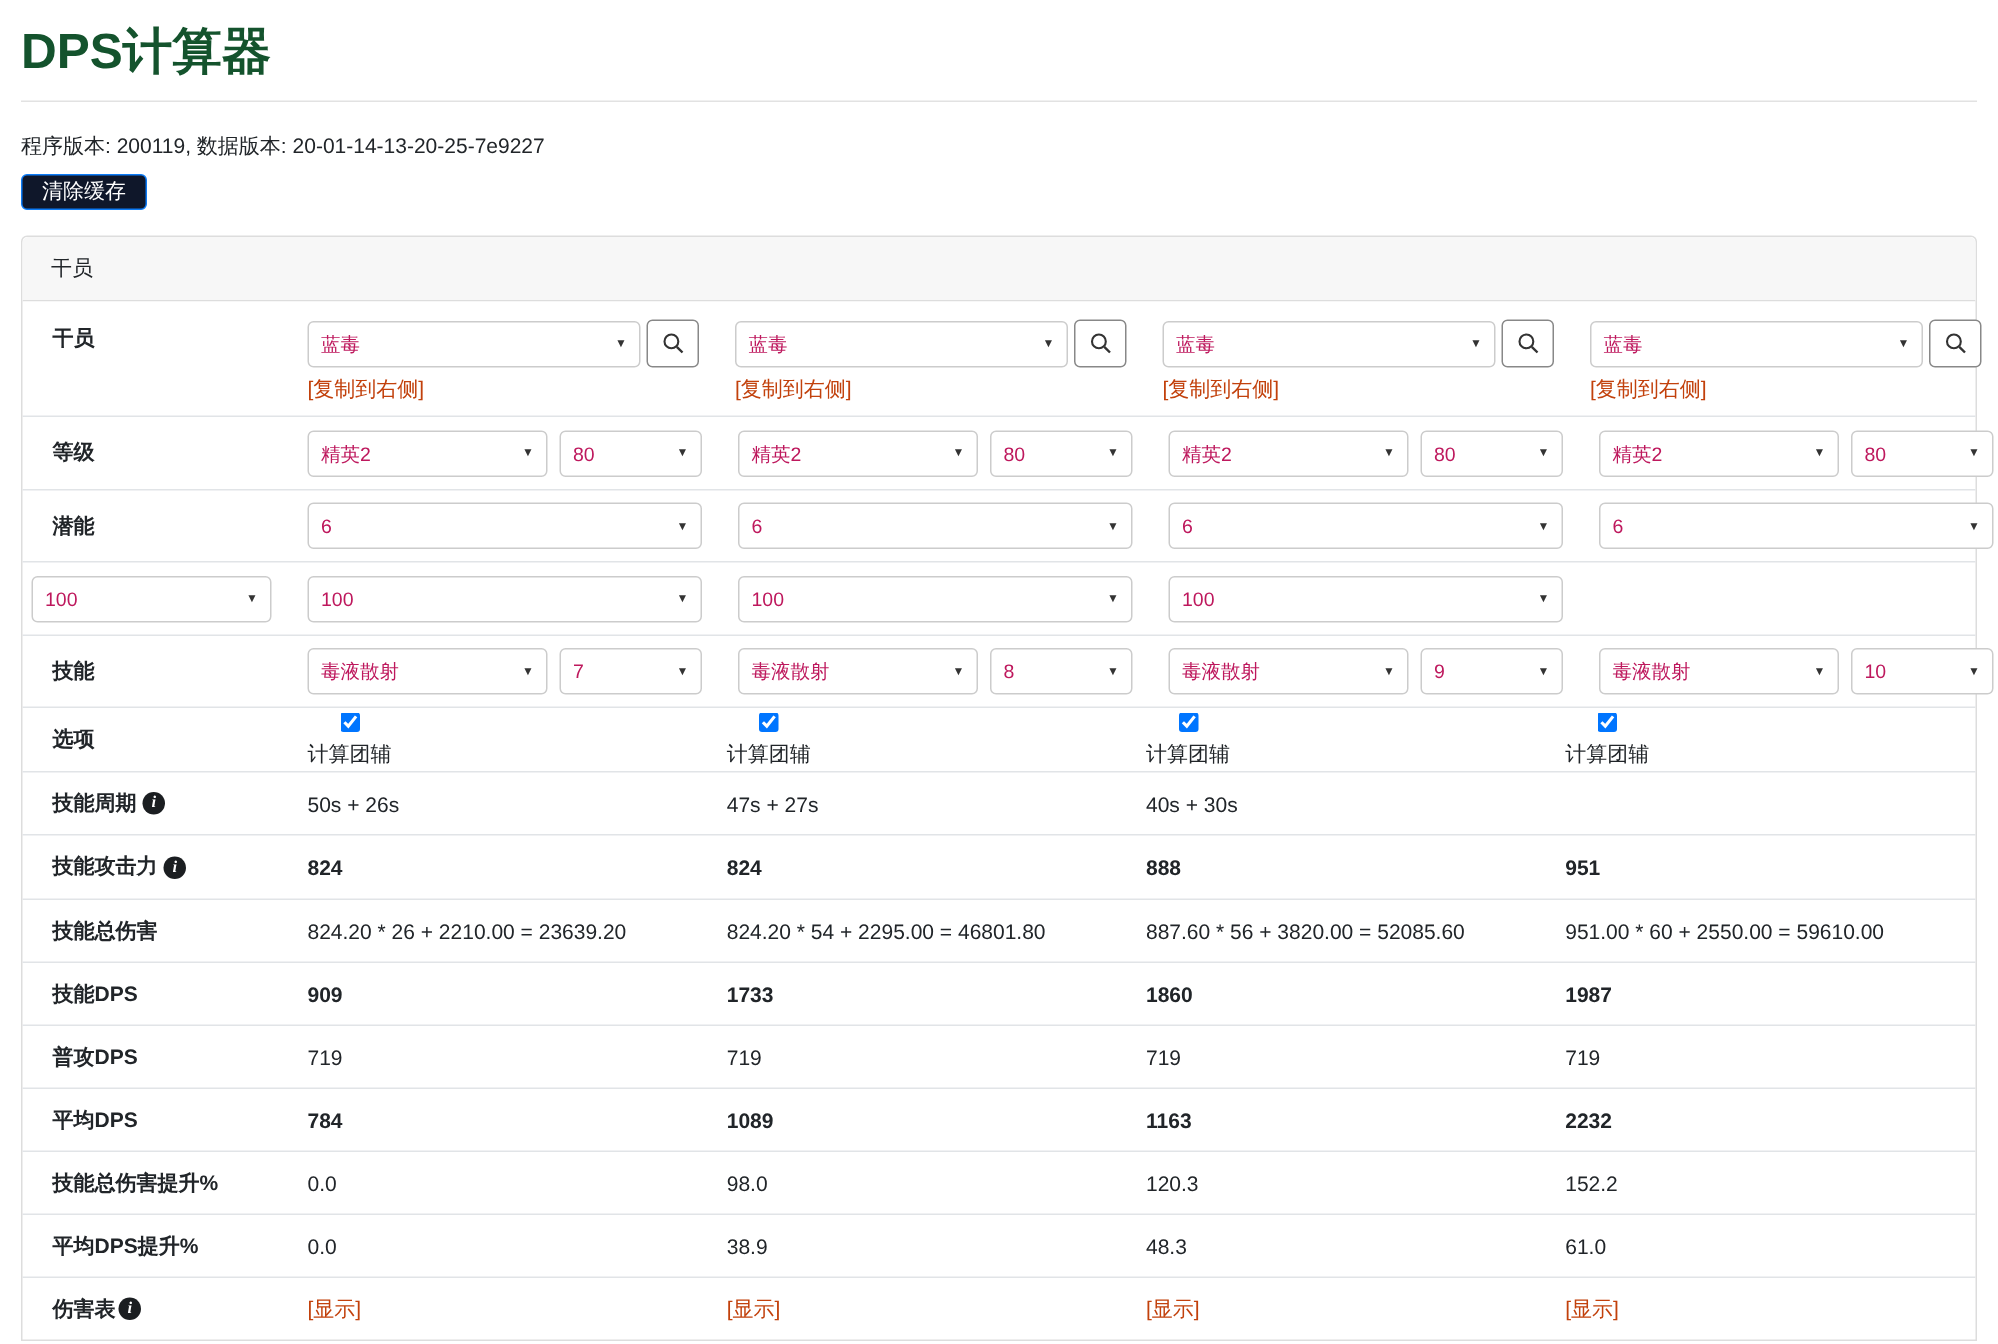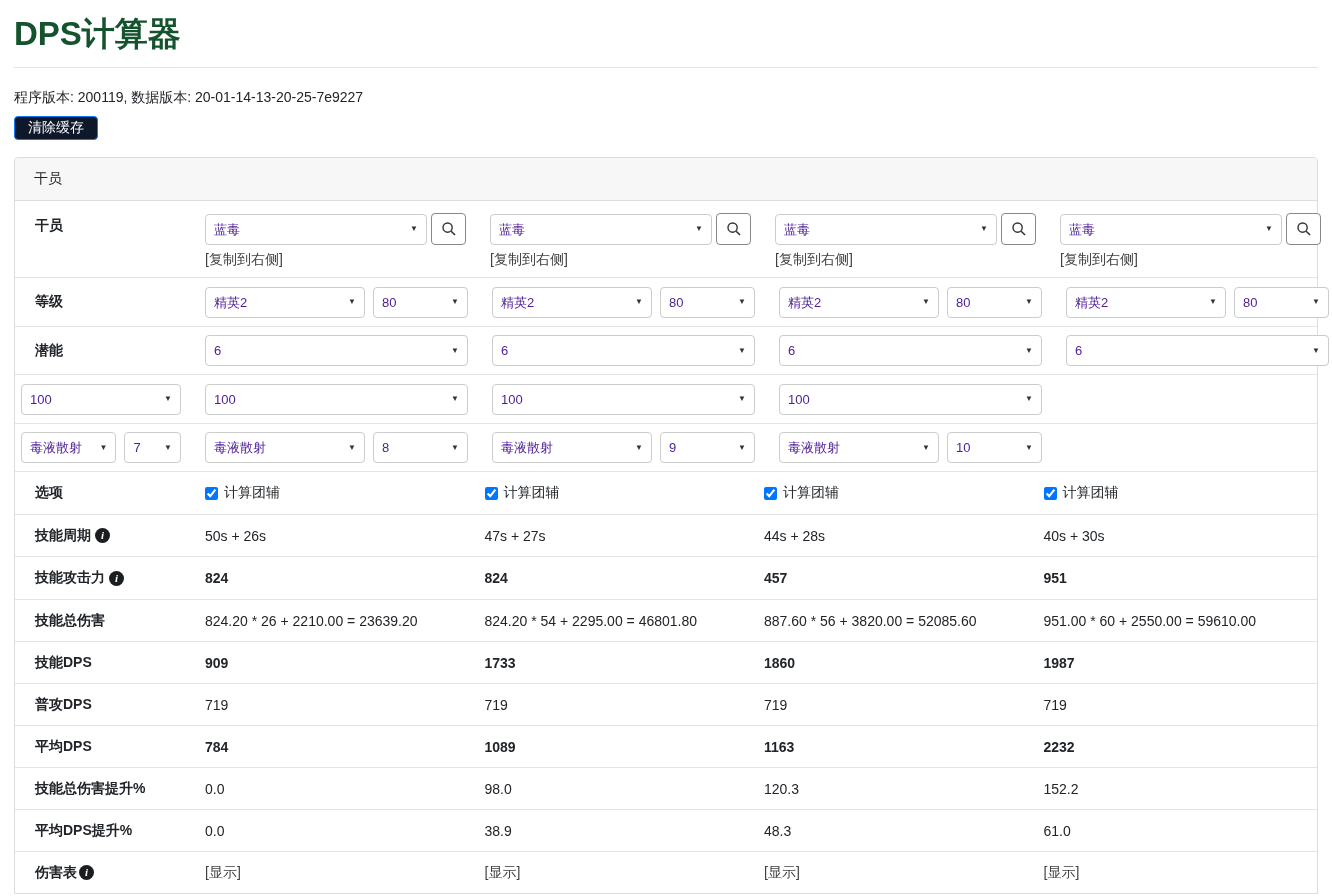--- a/index.html
+++ b/index.html
@@ -26,34 +26,34 @@
   .td { font-size: 14px; display: flex; align-items: center; padding: 0 18px 0 6px; justify-content: space-between; }
   .vbold { font-weight: 700; }
 
   .trow.top .th { align-items: flex-start; padding-top: 16px; }
   .trow.top .td { flex-direction: column; align-items: flex-start; justify-content: flex-start; padding-top: 12px; }
   .opline { display: flex; align-items: center; gap: 4px; }
 
   .sel { position: relative; display: inline-block; height: 31px; }
   .sel select { width: 100%; height: 31px; border: 1px solid #ccc; border-radius: 4px; background: #fff;
     -webkit-appearance: none; -moz-appearance: none; appearance: none;
-    padding: 0 22px 0 8px; font-size: 13px; color: #4c1d95;
+    padding: 0 22px 0 8px; font-size: 13px; color: #be185d;
     font-family: "Liberation Sans", "DejaVu Sans", sans-serif; }
   .sel .arrow { position: absolute; right: 9px; top: 50%; transform: translateY(-52%);
     font-size: 8px; color: #333; pointer-events: none; }
   .w222{width:222px}.w160{width:160px}.w95{width:95px}.w263{width:263px}
 
   .search-btn { width: 35px; height: 32px; background: #fff; border: 1px solid #888; border-radius: 4px;
     display: inline-flex; align-items: center; justify-content: center; cursor: pointer; }
   .search-btn svg { display: block; }
 
-  a.link { color: #404040; text-decoration: none; font-size: 14px; cursor: pointer; }
+  a.link { color: #c2410c; text-decoration: none; font-size: 14px; cursor: pointer; }
   .copy-link { margin-top: 6px; }
 
-  .chk { display: flex; align-items: center; gap: 6px; font-size: 14px; }
+  .chk { display: flex; align-items: center; gap: 6px; font-size: 14px; flex-direction: column; }
   .chk input { width: 13px; height: 13px; }
 
   .info-icon { display: inline-block; width: 15px; height: 15px; border-radius: 50%; background: #1b1e21;
     color: #fff; font-family: "Liberation Serif", serif; font-weight: 700; font-style: italic;
     font-size: 11px; line-height: 15px; text-align: center; flex: 0 0 auto; }
   .no-gap { margin-left: -2px; }
 </style>
 </head>
 <body>
 
@@ -222,20 +222,21 @@
           <span class="arrow">▼</span></span>
       </div>
       <div class="td">
         <span class="sel w263">
           <select><option>100</option></select>
           <span class="arrow">▼</span></span>
       </div>
     </div>
 
     <div class="trow h48">
+      <div class="th">技能</div>
       <div class="td">
         <span class="sel w160" style="margin-right:8px">
           <select><option>毒液散射</option></select>
           <span class="arrow">▼</span></span>
         <span class="sel w95">
           <select><option>7</option></select>
           <span class="arrow">▼</span></span>
       </div>
       <div class="td">
         <span class="sel w160" style="margin-right:8px">
@@ -291,32 +292,31 @@
       </div>
     </div>
 
     <div class="trow h42">
       <div class="th">
           <span>技能周期</span>
           <span class="info-icon">i</span>
         </div>
       <div class="td">50s + 26s</div>
       <div class="td">47s + 27s</div>
-      <div class="td">44s + 28s</div>
       <div class="td">40s + 30s</div>
     </div>
 
     <div class="trow h43">
       <div class="th">
           <span>技能攻击力</span>
           <span class="info-icon">i</span>
         </div>
       <div class="td vbold">824</div>
       <div class="td vbold">824</div>
-      <div class="td vbold">457</div>
+      <div class="td vbold">888</div>
       <div class="td vbold">951</div>
     </div>
 
     <div class="trow h42">
       <div class="th">技能总伤害</div>
       <div class="td">824.20 * 26 + 2210.00 = 23639.20</div>
       <div class="td">824.20 * 54 + 2295.00 = 46801.80</div>
       <div class="td">887.60 * 56 + 3820.00 = 52085.60</div>
       <div class="td">951.00 * 60 + 2550.00 = 59610.00</div>
     </div>

